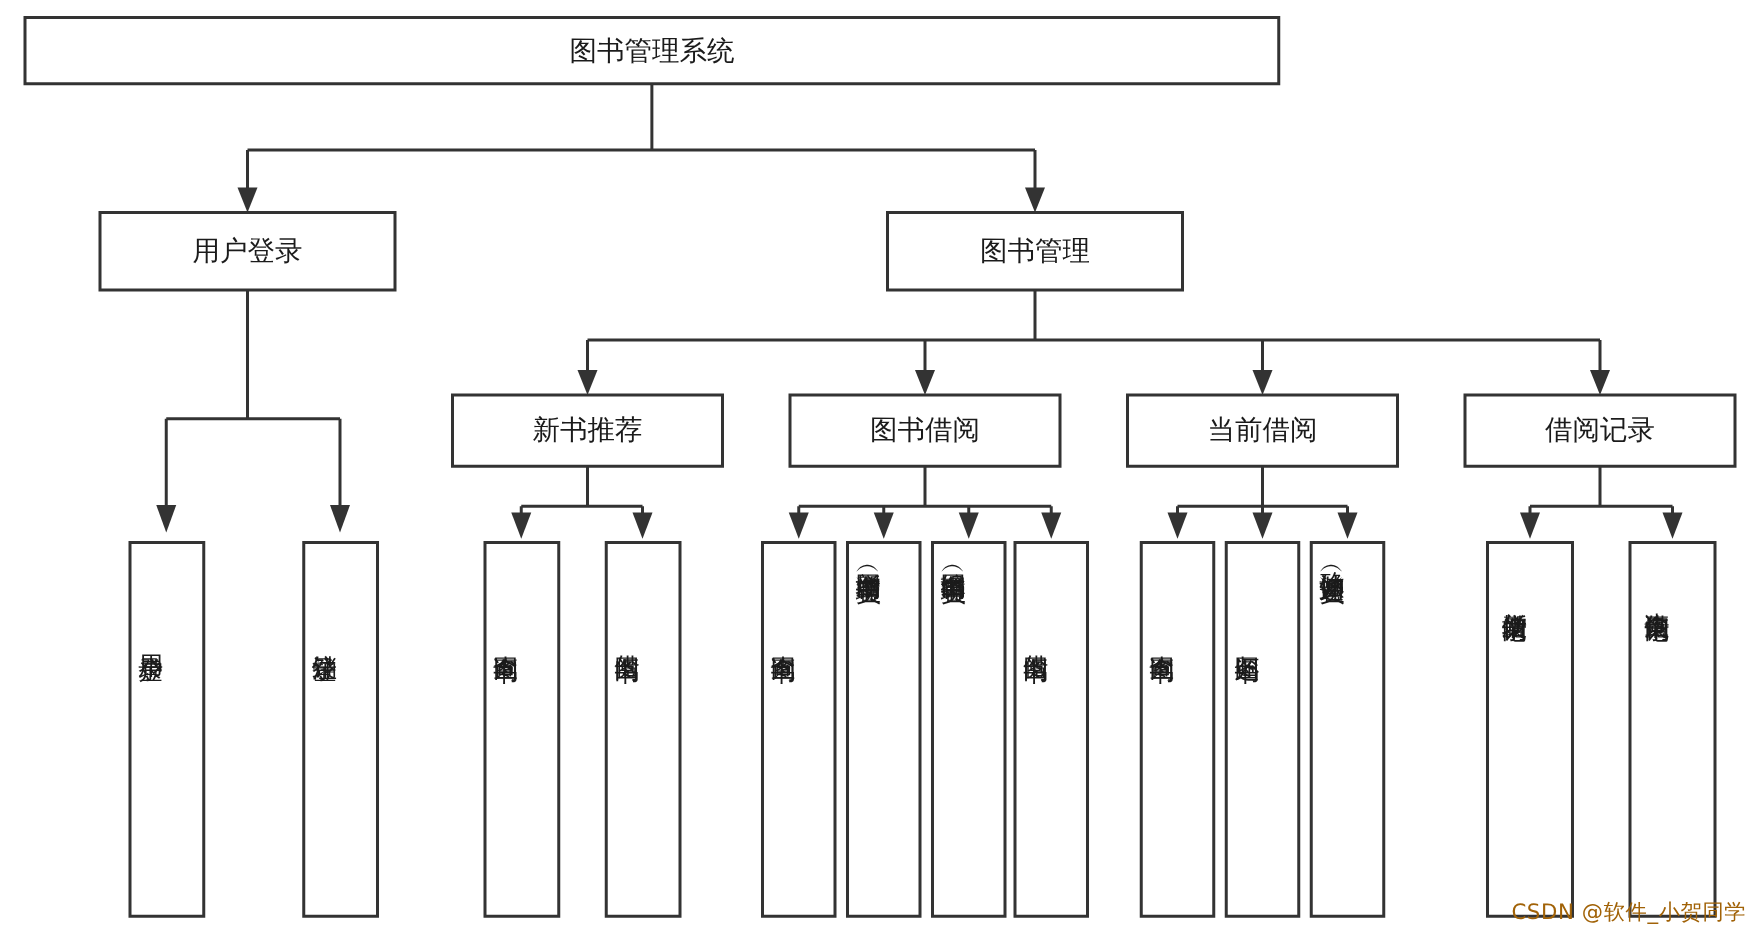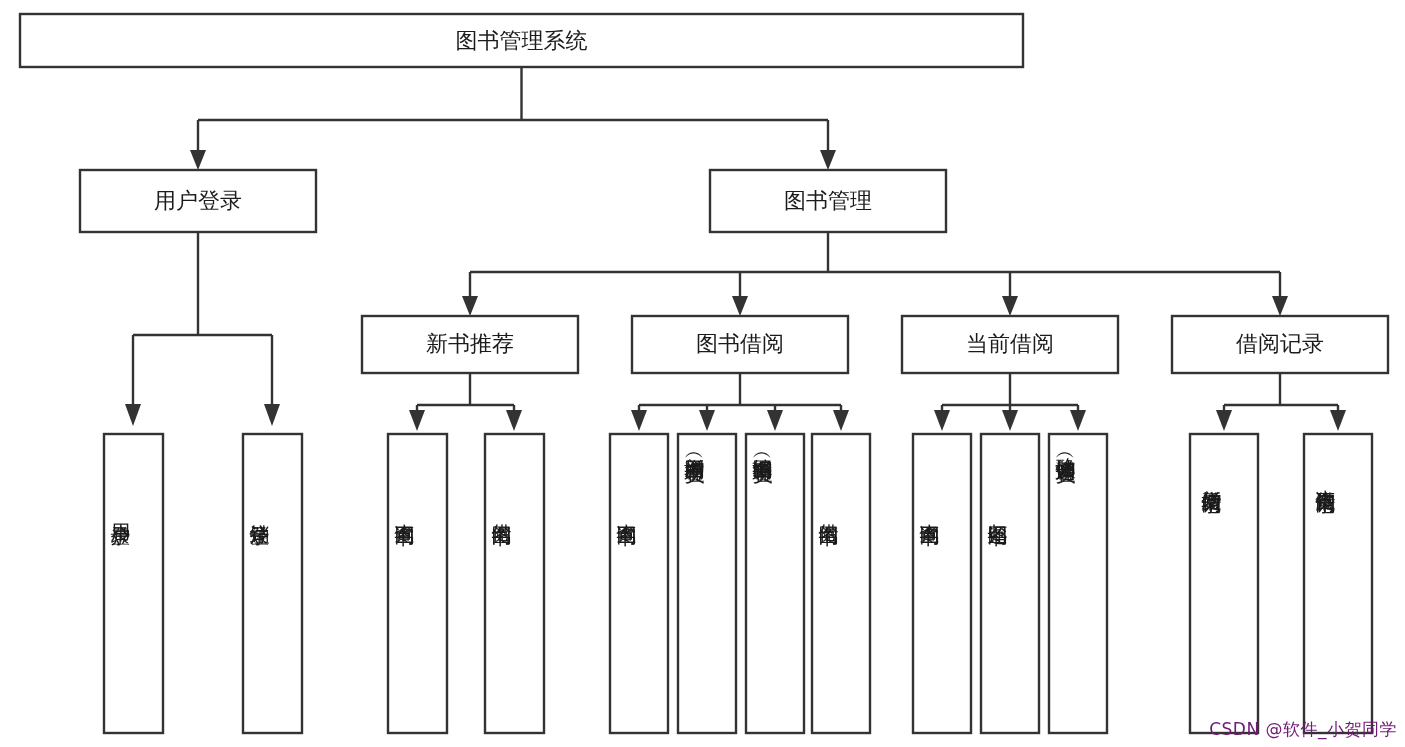--- a/index.html
+++ b/index.html
@@ -60,21 +60,21 @@
     text-align: start;
     white-space: nowrap;
     font-family: "DejaVu Sans", "Liberation Sans", sans-serif;
     pointer-events: none;
   }
   .watermark {
     position: absolute;
     right: 8px;
     bottom: 6px;
     font-size: 17px;
-    color: #701a75;
+    color: #a16207;
     font-family: "DejaVu Sans", "Liberation Sans", sans-serif;
     white-space: nowrap;
     letter-spacing: 0.5px;
   }
 </style>
 </head>
 <body>
 
 <div id="diagram-root">
 

